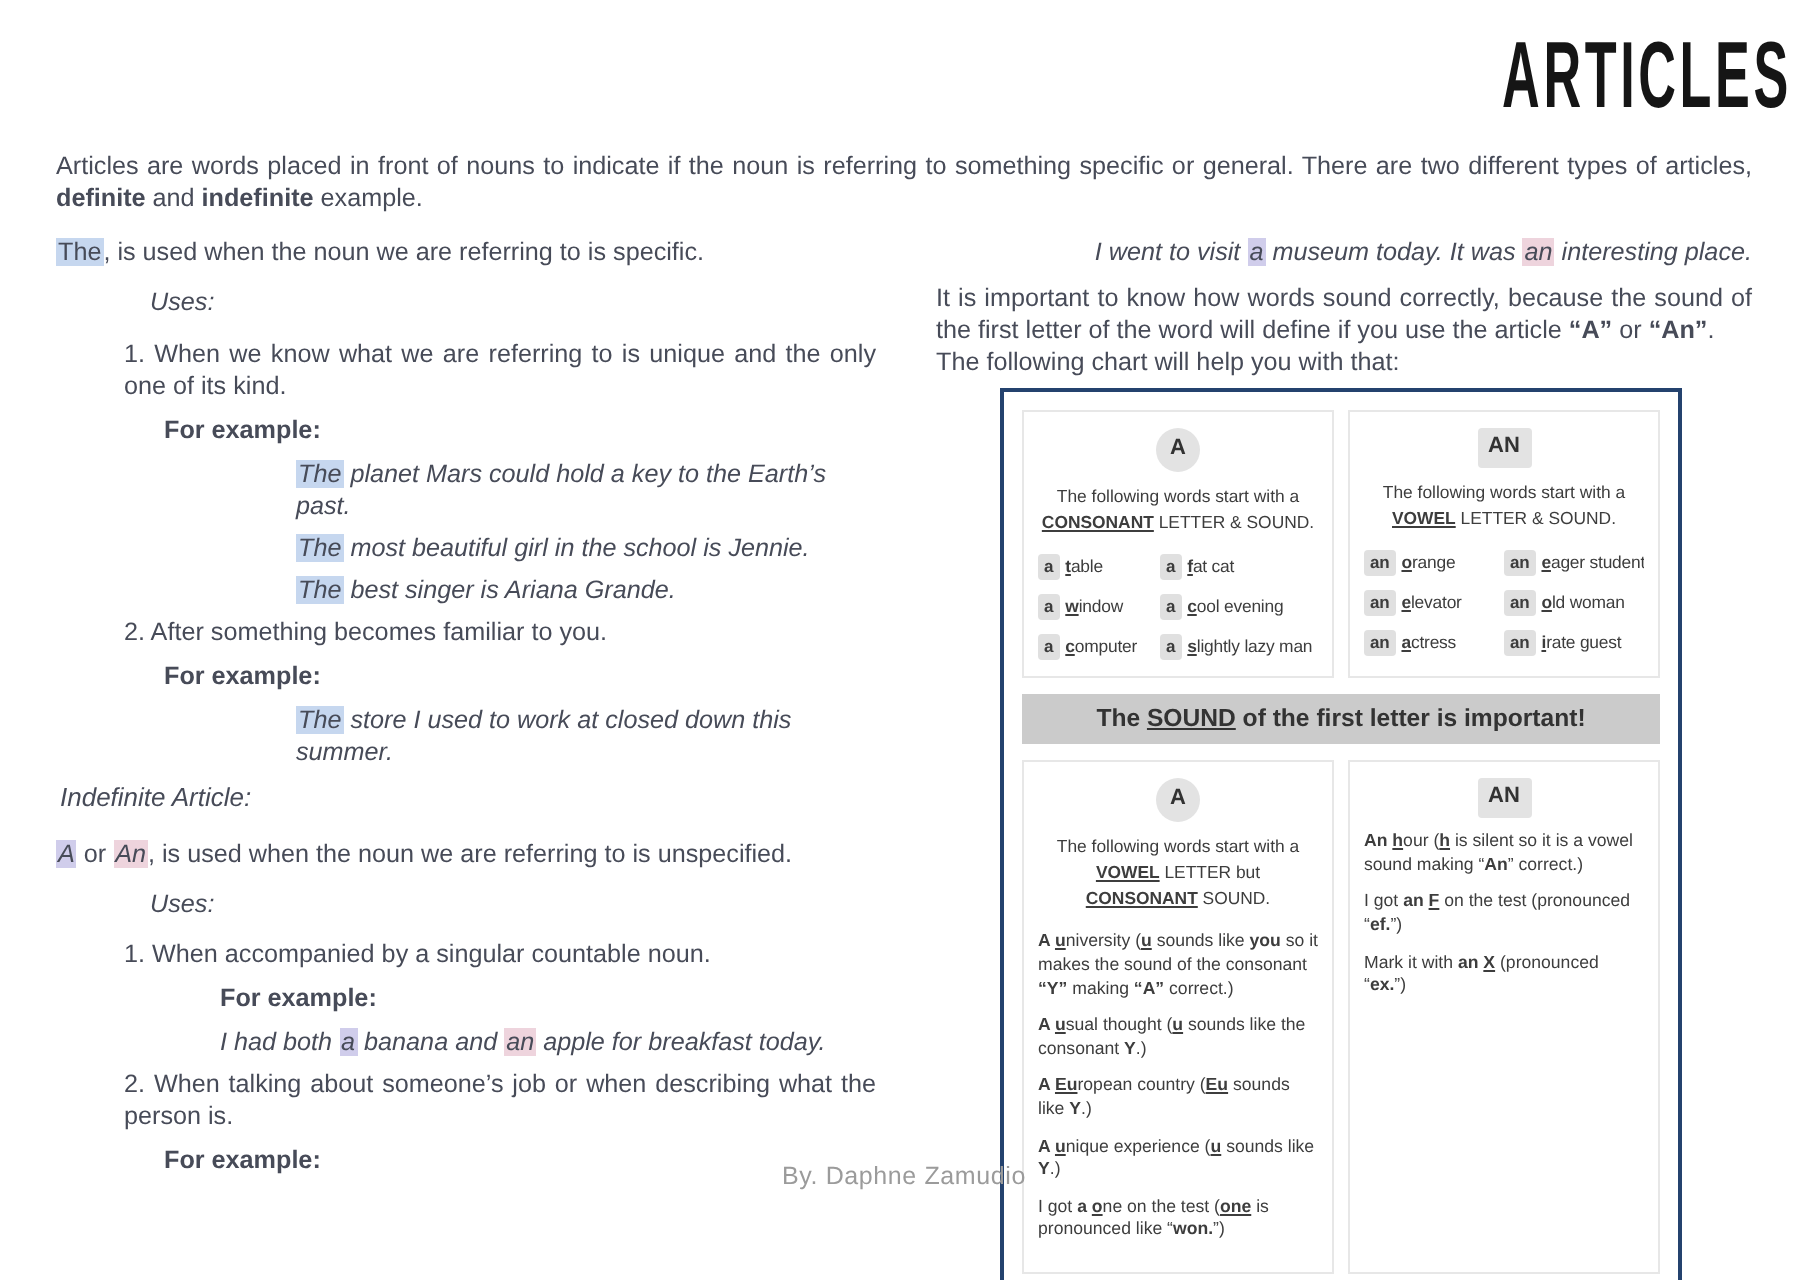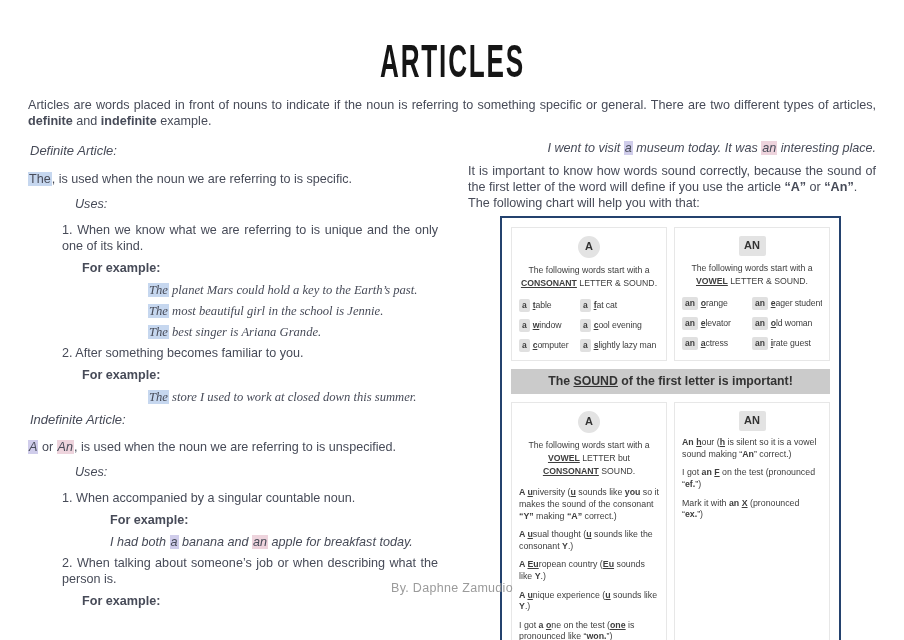--- a/index.html
+++ b/index.html
@@ -7,37 +7,37 @@
         font-family:"Liberation Sans",sans-serif;color:#474b58;}
   
   .b{font-weight:700}
   .bu{font-weight:700;text-decoration:underline}
   .i{font-style:italic}
   .hl-blue{background:#c6d7ef;padding:0 1px}
   .hl-purple{background:#d0cdeb;padding:0 1px}
   .hl-pink{background:#eed4dd;padding:0 1px}
 
   
-  .title-wrap{text-align:center;padding-top:35px;height:54px;}
+  .title-wrap{text-align:right;padding-top:13px;height:54px;}
   .title{display:inline-block;font-size:29px;font-weight:600;letter-spacing:2px;color:#151515;
          transform:scale(.9,1.62);transform-origin:center top;}
 
   .intro{margin:8px 28px 0;font-size:12.6px;line-height:1.28;text-align:justify;}
 
   .cols{display:flex;margin:12px 28px 0;}
   .col-left{width:410px;flex:none;font-size:12.6px;line-height:1.27;}
   .col-right{flex:1;padding-left:30px;font-size:12.6px;line-height:1.27;}
 
   
   .l-heading{font-style:italic;font-size:13px;margin:2px 0 12px 2px;}
   .l-text{margin-bottom:9px;}
   .l-label{font-style:italic;margin:0 0 10px 47px;}
   .l-item{margin:0 0 6px 34px;text-align:justify;}
   .l-fe{font-weight:700;margin:2px 0 6px 54px;}
-  .l-ex3{font-style:italic;margin:0 0 5px 120px;font-family:Liberation Serif, serif;}
+  .l-ex3{font-style:italic;margin:0 0 5px 120px;}
   .l-ex2{font-style:italic;margin:0 0 5px 82px;}
   .mt{margin-top:6px;}
 
   
   .r-example{font-style:italic;text-align:right;margin-bottom:7px;}
   .r-para{text-align:justify;margin-bottom:0;}
   .r-lead{margin-bottom:4px;}
 
   
   .chart{width:341px;margin-left:32px;border:2px solid #24426e;background:#fff;
@@ -67,21 +67,20 @@
 
   <div class="title-wrap">
     <div class="title">ARTICLES</div>
   </div>
 
   <div class="intro"><span>Articles are words placed in front of nouns to indicate if the noun is referring to something specific or general. There are two different types of articles, </span><span class="b">definite</span><span> and </span><span class="b">indefinite</span><span> example.</span></div>
 
   <div class="cols">
 
     <div class="col-left">
-      <div class="l-heading">Definite Article:</div>
       <div class="l-text"><span class="hl-blue">The</span><span>, is used when the noun we are referring to is specific.</span></div>
       <div class="l-label">Uses:</div>
 
       <div class="l-item"><span>1. When we know what we are referring to is unique and the only one of its kind.</span></div>
       <div class="l-fe">For example:</div>
       <div class="l-ex3"><span class="hl-blue">The</span><span> planet Mars could hold a key to the Earth’s past.</span></div>
       <div class="l-ex3"><span class="hl-blue">The</span><span> most beautiful girl in the school is Jennie.</span></div>
       <div class="l-ex3"><span class="hl-blue">The</span><span> best singer is Ariana Grande.</span></div>
 
       <div class="l-item"><span>2. After something becomes familiar to you.</span></div>

